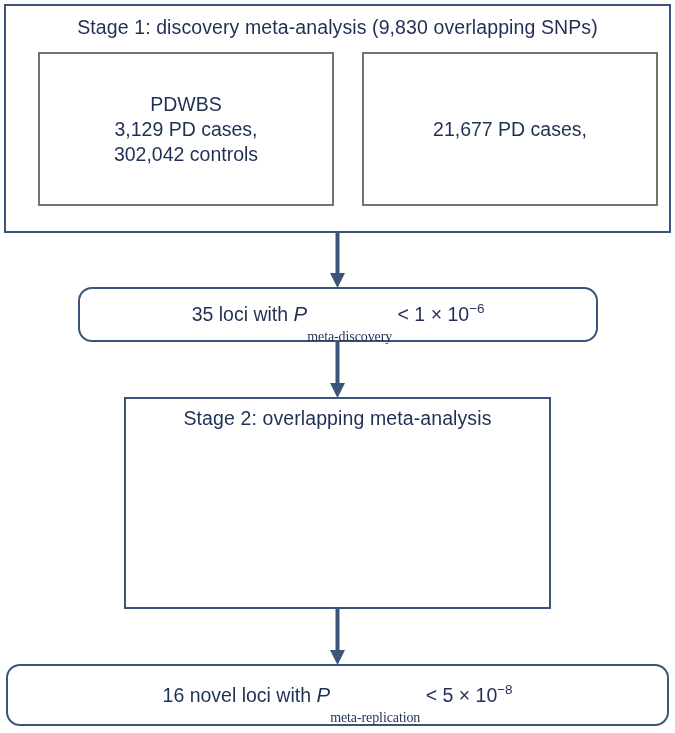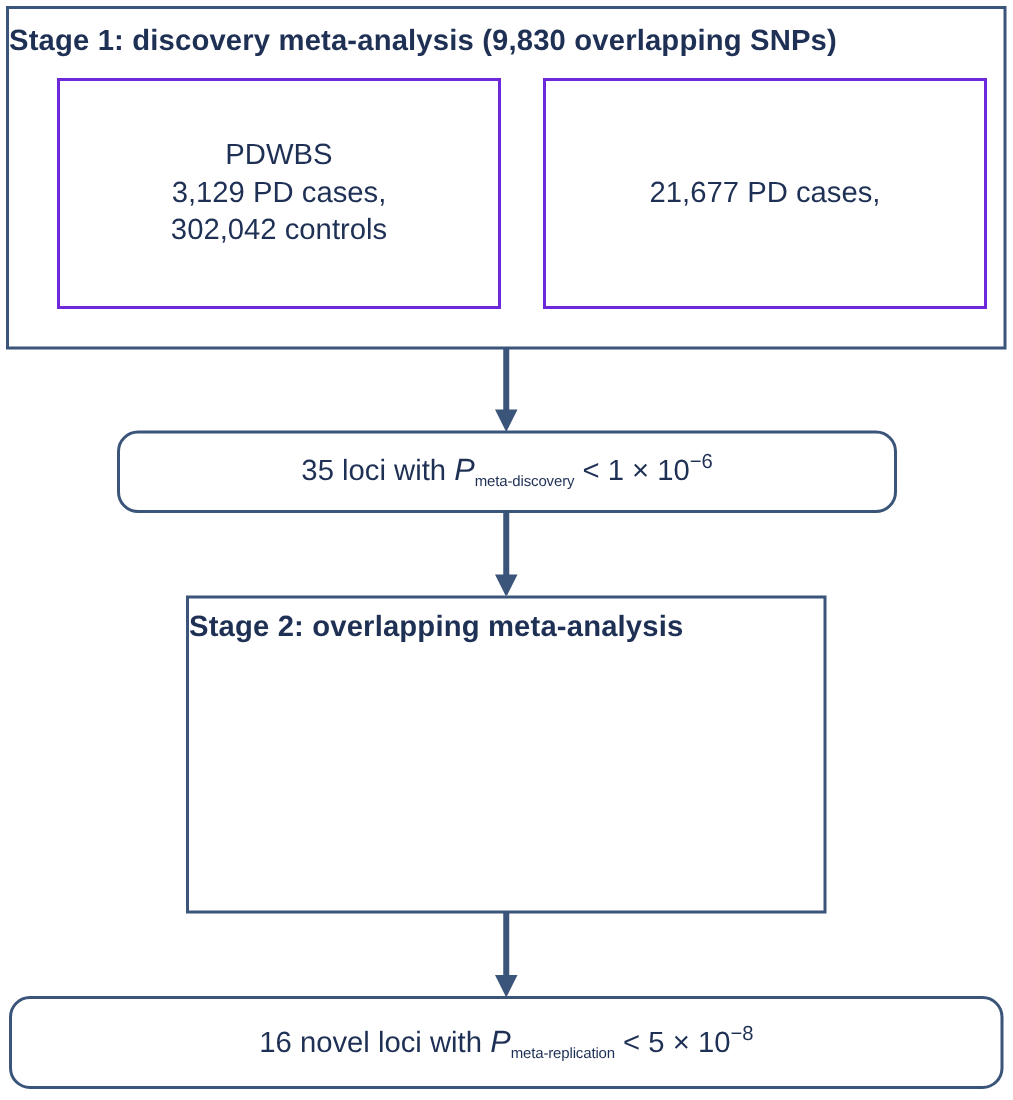--- a/index.html
+++ b/index.html
@@ -25,21 +25,21 @@
   
   .outer-box {
     position: absolute;
     box-sizing: border-box;
     border: 2px solid #3b5479;
     background: #ffffff;
   }
   .inner-box {
     position: absolute;
     box-sizing: border-box;
-    border: 2px solid #6d28d9;
+    border: 2px solid #737373;
     background: #ffffff;
   }
   .rounded-box {
     position: absolute;
     box-sizing: border-box;
     border: 2px solid #3b5479;
     border-radius: 14px;
     background: #ffffff;
     display: flex;
     align-items: center;
@@ -55,24 +55,24 @@
 
   #stage2-box   { left: 124px; top: 397px; width: 427px; height: 212px; }
 
   #result-box   { left: 6px;   top: 664px; width: 663px; height: 62px; }
 
   
   .stage-title {
     position: absolute;
     left: 0;
     right: 0;
+    text-align: center;
     font-size: 19.5px;
     letter-spacing: 0.1px;
     white-space: nowrap;
-    font-weight: bold;
   }
   #stage1-title { top: 10px; }
   #stage2-title { top: 8px; }
 
   .dataset-text {
     position: absolute;
     left: 0;
     right: 0;
     top: 50%;
     transform: translateY(-50%);
@@ -85,26 +85,27 @@
   .formula {
     font-size: 19.5px;
     white-space: nowrap;
     line-height: 1;
   }
   .formula .pvar {
     font-style: italic;
     font-size: 20.5px;
   }
   .formula sub {
-    font-size: 10px;
+    font-size: 14px;
     font-style: normal;
     vertical-align: baseline;
     position: relative;
-    top: 4px;
+    top: 20px;
     letter-spacing: -0.1px;
+    font-family: Liberation Serif, serif;
   }
   .formula sup {
     font-size: 13.5px;
     vertical-align: baseline;
     position: relative;
     top: -8px;
     letter-spacing: -0.1px;
   }
 
   

